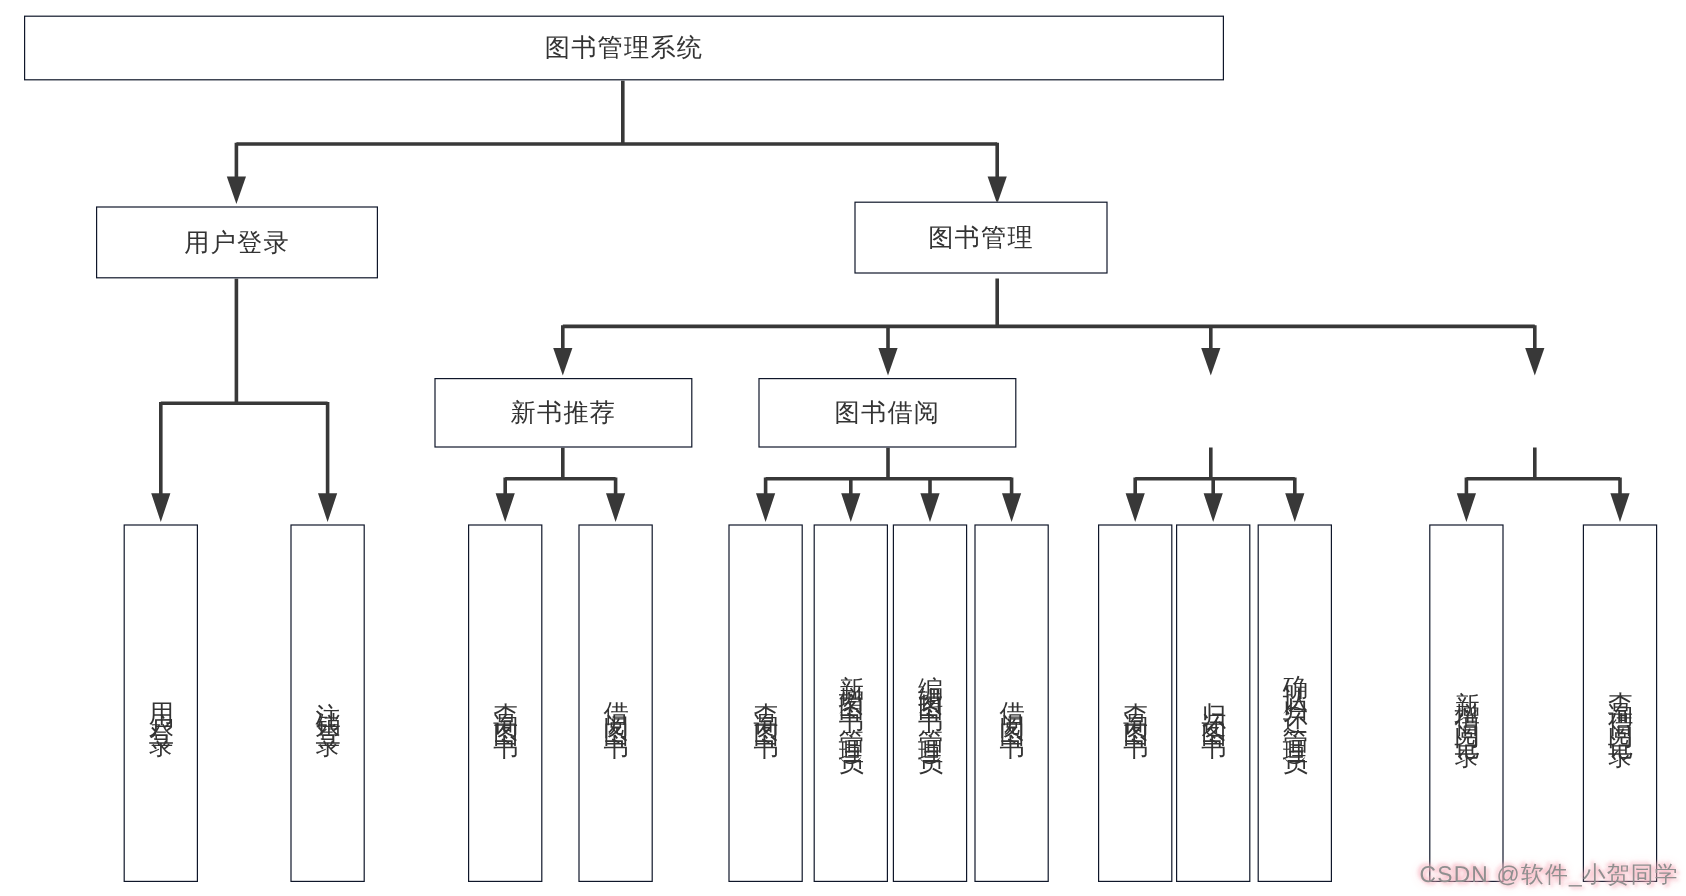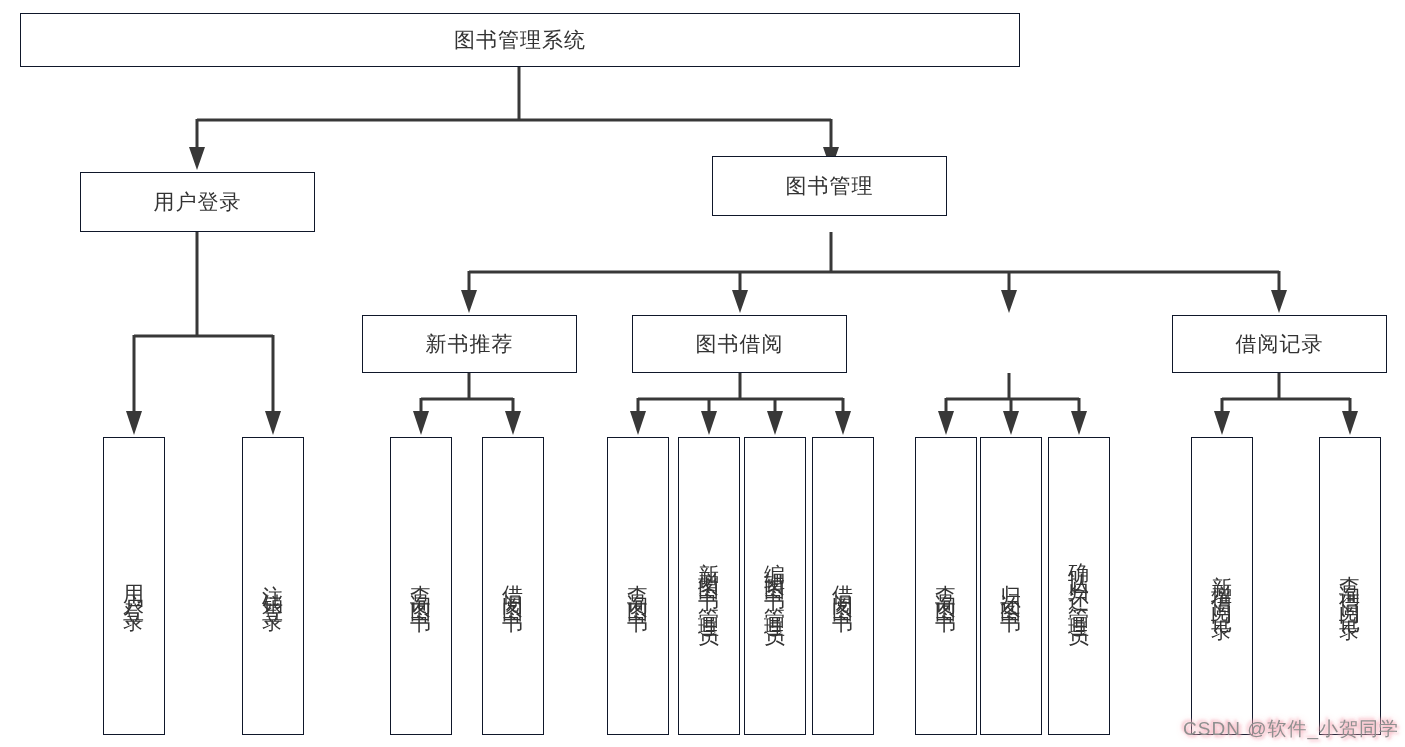--- a/index.html
+++ b/index.html
@@ -82,25 +82,24 @@
     <polygon points="1071,411 1087,411 1079,435" fill="#383838" stroke="none"></polygon>
 
     <path d="M1279 373 V399 M1222 399 H1350 M1222 398 V413 M1350 398 V413"></path>
     <polygon points="1214,411 1230,411 1222,435" fill="#383838" stroke="none"></polygon>
     <polygon points="1342,411 1358,411 1350,435" fill="#383838" stroke="none"></polygon>
   </svg>
 
   <div class="node" style="left:20px;top:13px;width:1000px;height:54px">图书管理系统</div>
 
   <div class="node" style="left:80px;top:172px;width:235px;height:60px">用户登录</div>
-  <div class="node" style="left:712px;top:156px;width:235px;height:60px">图书管理</div>
+  <div class="node" style="left:712px;top:168px;width:211px;height:60px">图书管理</div>
 
   <div class="node" style="left:362px;top:315px;width:215px;height:58px">新书推荐</div>
   <div class="node" style="left:632px;top:315px;width:215px;height:58px">图书借阅</div>
-  <div class="node" style="left:1172px;top:315px;width:215px;height:58px">借阅记录</div>
 
   <div class="node leaf" style="left:103px;top:437px;width:62px;height:298px">
     <span>用户登录</span>
   </div>
   <div class="node leaf" style="left:242px;top:437px;width:62px;height:298px">
     <span>注销登录</span>
   </div>
 
   <div class="node leaf" style="left:390px;top:437px;width:62px;height:298px">
     <span>查询图书</span>

